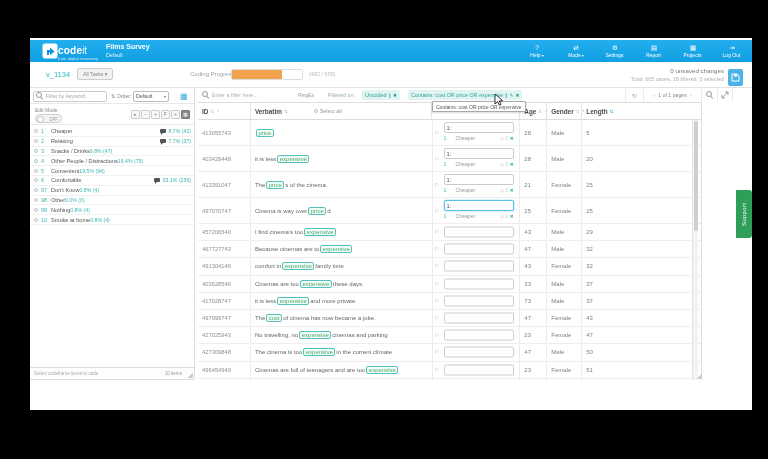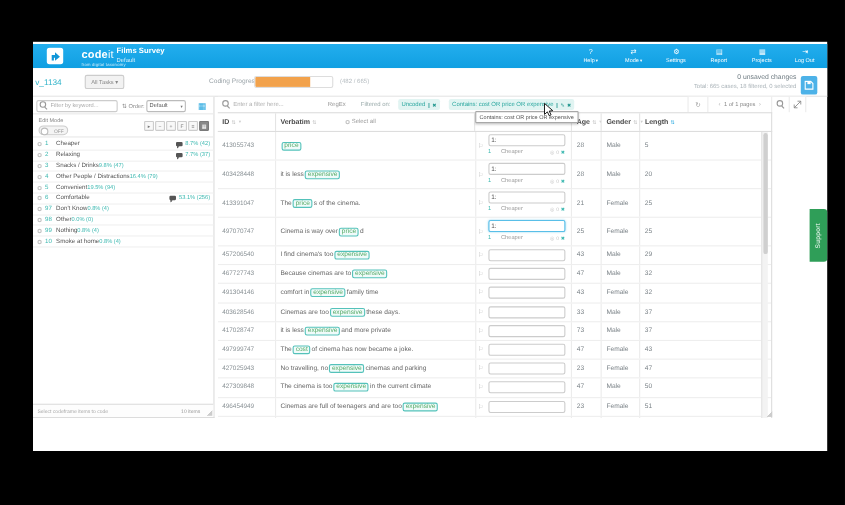--- a/index.html
+++ b/index.html
@@ -2,37 +2,37 @@
 <html><head>
 <meta charset="utf-8">
 <style>
   *{box-sizing:border-box;margin:0;padding:0;font-family:"Liberation Sans",sans-serif}
   html,body{background:#000}
   .stage{position:relative;width:768px;height:459px;background:#000;overflow:hidden}
   .app{position:absolute;left:30px;top:38px;width:722px;height:372px;background:#fff}
 
   
   .bluebar{position:absolute;left:0;top:2px;width:722px;height:22px;background:linear-gradient(#23aeee,#109fe2);color:#fff}
-  .brand{position:absolute;left:12px;top:0;height:22px;display:flex;align-items:center;gap:16px}
+  .brand{position:absolute;left:12px;top:0;height:22px;display:flex;align-items:center;gap:0}
   .brandtext{line-height:1}
   .brandtext .b{font-size:10px;font-weight:bold;letter-spacing:.2px}
   .brandtext .l{font-size:10px;font-weight:300;opacity:.92}
   .tagline{font-size:3.8px;opacity:.8;margin-top:1px;letter-spacing:.2px}
   .project{position:absolute;left:76px;top:3px;line-height:1.25}
   .pt{font-size:7px;font-weight:bold}
   .ps{font-size:5.3px;opacity:.85}
   .nav{position:absolute;right:8px;top:0;height:22px;display:flex;align-items:center;gap:15px}
   .navitem{display:flex;flex-direction:column;align-items:center;cursor:pointer;min-width:24px}
   .navicon{font-size:6.5px;line-height:7px;height:7px}
   .navlabel{font-size:5px;margin-top:1.5px;white-space:nowrap}
   .navlabel .caret{font-size:4px;margin-left:1px}
 
   
   .subheader{position:absolute;left:0;top:24px;width:722px;height:26px;background:#fff;border-bottom:1px solid #e2e2e2}
-  .varname{position:absolute;left:2px;top:8px;font-size:7.5px;color:#2fb3c9;cursor:pointer}
+  .varname{position:absolute;left:16px;top:8px;font-size:7.5px;color:#2fb3c9;cursor:pointer}
   .tasksbtn{position:absolute;left:47px;top:6px;font-size:5.2px;color:#888;background:#f2f2f2;border:1px solid #ccc;border-radius:2px;padding:2px 5px;cursor:pointer}
   .cplabel{position:absolute;left:160px;top:9px;font-size:6px;color:#9aa3a8}
   .pbar{position:absolute;left:201px;top:7px;width:72px;height:11px;border:1px solid #ddd;border-radius:2px;background:#fff;overflow:hidden}
   .pfill{display:block;height:100%;background:#f2a24c}
   .ptext{font-size:5.5px;color:#fff;padding-left:3px;line-height:9px;display:inline-block}
   .pcount{position:absolute;left:279px;top:9px;font-size:5.5px;color:#b5bcc0}
   .unsaved{position:absolute;right:28px;top:5px;font-size:6.2px;color:#6d7a80;text-align:right}
   .totals{position:absolute;right:28px;top:14px;font-size:5.4px;color:#aab3b8;text-align:right}
   .savebtn{position:absolute;left:698px;top:7px;width:15px;height:17px;background:#4db2e8;border-radius:2px;display:flex;align-items:center;justify-content:center;cursor:pointer}
 

